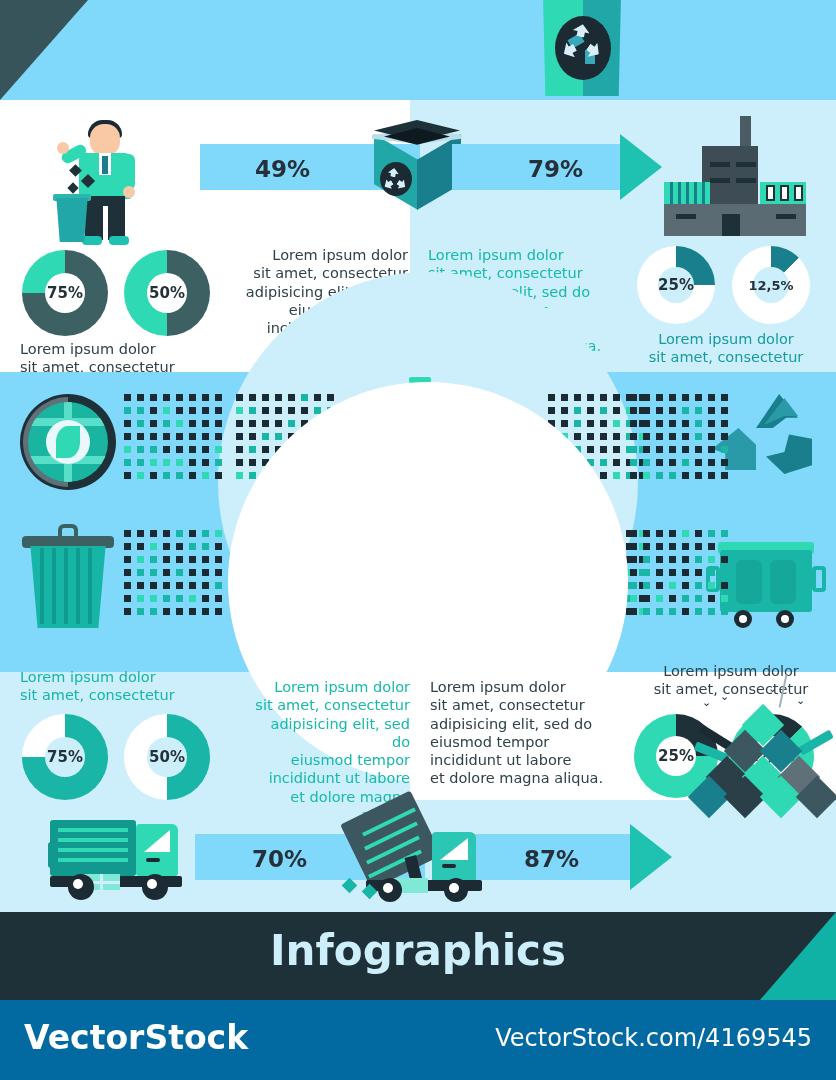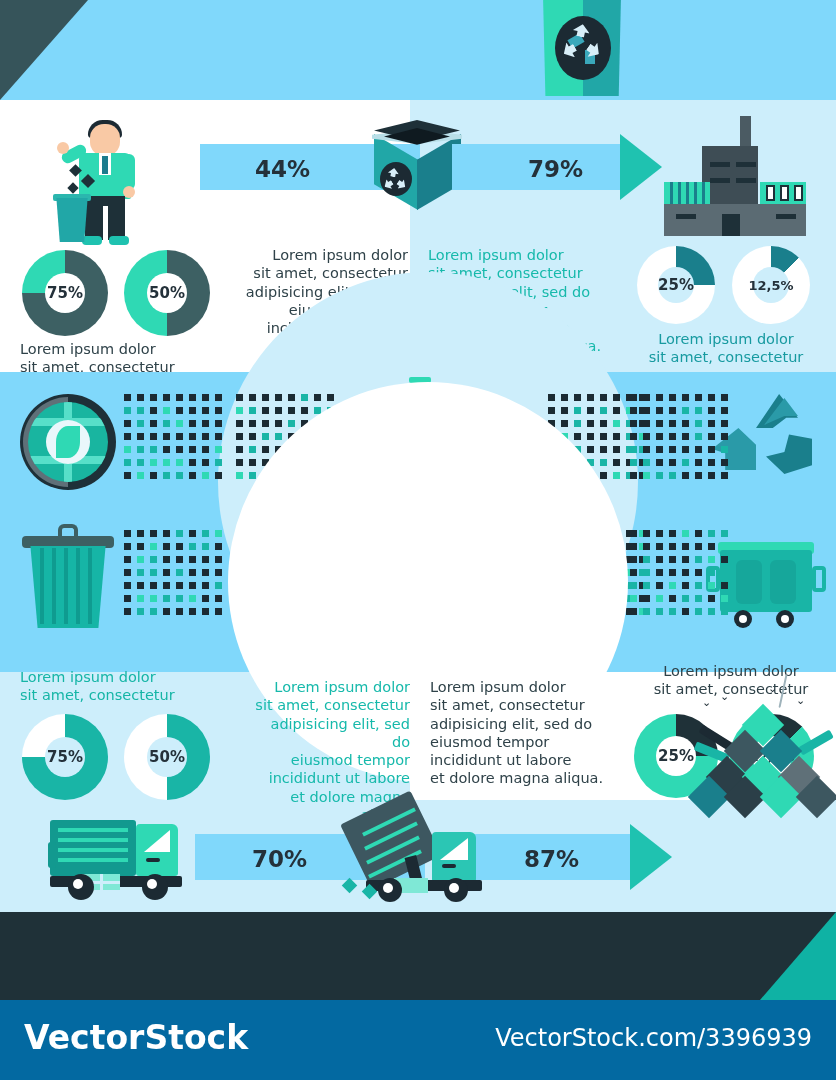--- a/index.html
+++ b/index.html
@@ -271,21 +271,21 @@
     <div class="p-shoeL"></div>
       <div class="p-shoeR"></div>
     <div class="p-binlid"></div>
       <div class="p-bin"></div>
     <div class="trash-sq" style="left:16px;top:46px;width:9px;height:9px"></div>
     <div class="trash-sq" style="left:28px;top:56px;width:10px;height:10px"></div>
     <div class="trash-sq" style="left:14px;top:64px;width:8px;height:8px"></div>
   </div>
 
   <div class="arrow-band" style="left:200px;top:44px;width:220px;"></div>
-  <div class="arrow-pct" style="left:255px;top:56px;">44%</div>
+  <div class="arrow-pct" style="left:255px;top:56px;">49%</div>
 
   <div id="cube">
     <div class="cb-left"></div>
       <div class="cb-right"></div>
     <div class="cb-rim"></div>
       <div class="cb-top"></div>
       <div class="cb-inner"></div>
     <div class="cb-circ"></div>
     <div class="rec-arr" style="left:18px;top:48px;width:11px;height:9px;
         clip-path:polygon(50% 0,100% 60%,72% 60%,72% 100%,28% 100%,28% 60%,0 60%);transform:rotate(10deg)"></div>
@@ -1056,18 +1056,19 @@
     <div class="fly" style="left:30px;top:4px">⌄</div>
     <div class="fly" style="left:78px;top:-4px">⌄</div>
     <div class="fly" style="left:106px;top:8px">⌄</div>
     <div style="position:absolute;left:92px;top:-12px;width:2px;height:34px;background:#9fb3bb;
        border-radius:2px;transform:rotate(12deg)"></div>
   </div>
 </div>
 
 <div id="footer">
   <div id="footer-corner"></div>
+  <div id="footer-title">Infographics</div>
 </div>
 
 <div id="watermark">
   <div id="wm-logo">VectorStock</div>
-  <div id="wm-url">VectorStock.com/3396939</div>
+  <div id="wm-url">VectorStock.com/4169545</div>
 </div>
 
 </body></html>

